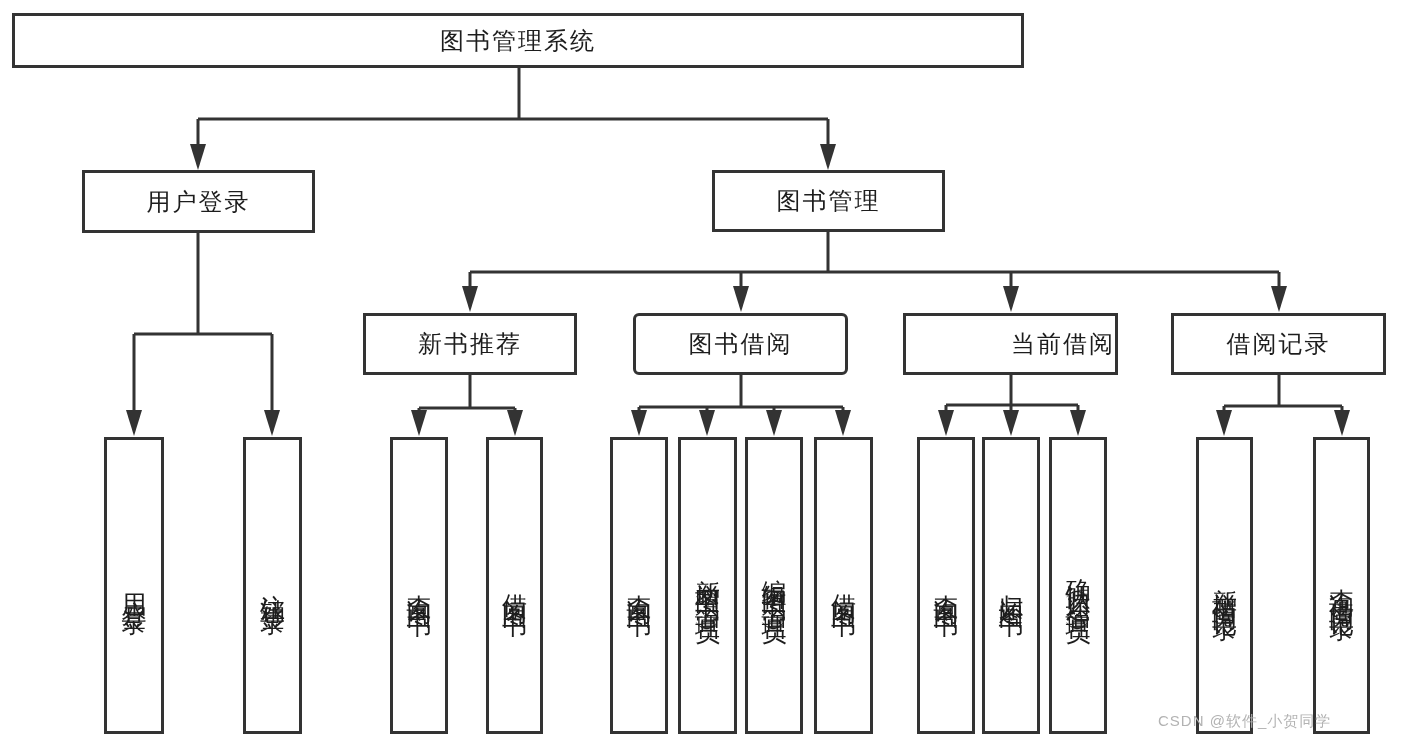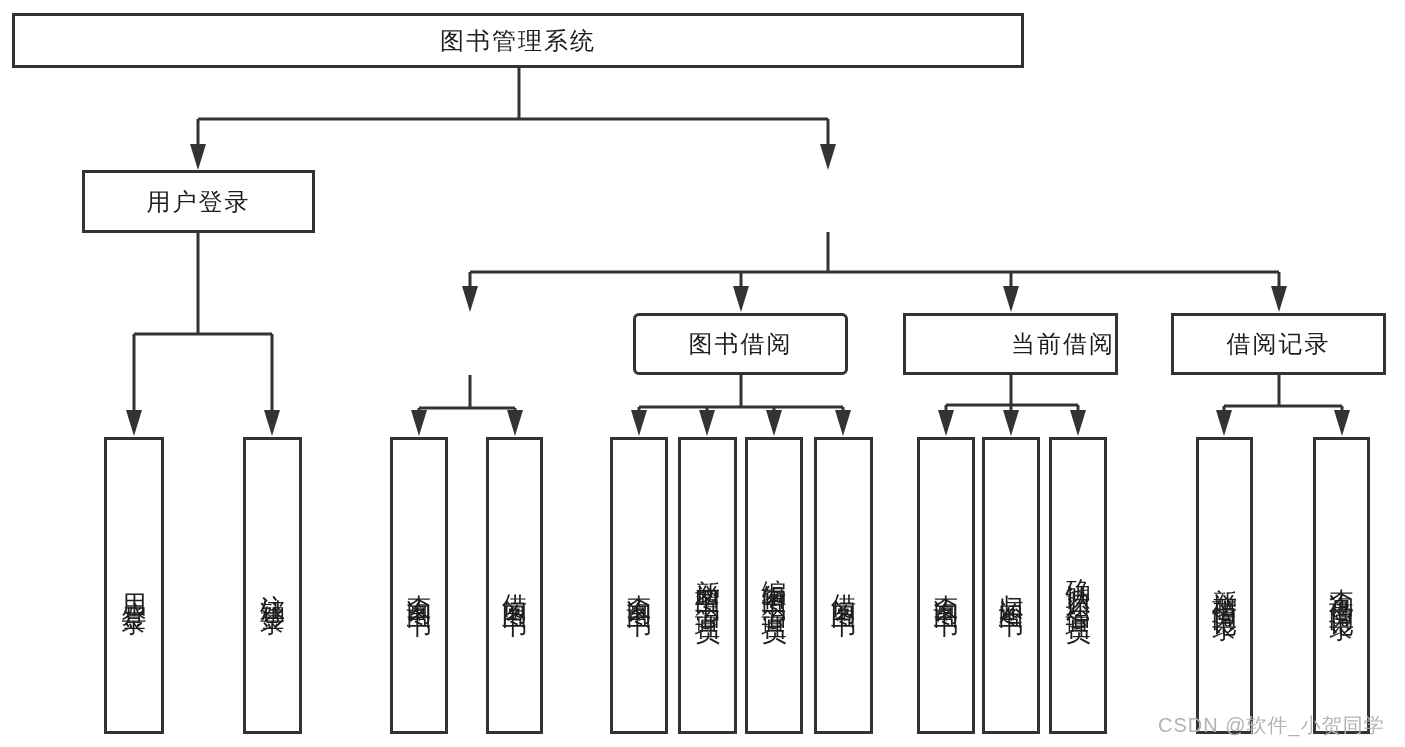--- a/index.html
+++ b/index.html
@@ -39,21 +39,21 @@
     writing-mode: vertical-rl;
     text-orientation: mixed;
     letter-spacing: 6px;
     line-height: 1;
     white-space: nowrap;
   }
   .watermark {
     position: absolute;
     left: 1158px;
     top: 712px;
-    font-size: 20px;
+    font-size: 15px;
     color: #b3b3b3;
     letter-spacing: 1px;
     white-space: nowrap;
     z-index: 3;
   }
 </style>
 </head>
 <body>
 
 <div id="canvas">
@@ -91,21 +91,27 @@
     </g>
   </svg>
 
   <div class="box" style="left:12px; top:13px; width:1012px; height:55px;">
     <span class="hlabel">图书管理系统</span>
   </div>
 
   <div class="box" style="left:82px; top:170px; width:233px; height:63px;">
     <span class="hlabel">用户登录</span>
   </div>
+  <div class="box" style="left:712px; top:170px; width:233px; height:62px;">
+    <span class="hlabel">图书管理</span>
+  </div>
 
+  <div class="box" style="left:363px; top:313px; width:214px; height:62px;">
+    <span class="hlabel">新书推荐</span>
+  </div>
   <div class="box" style="left:633px; top:313px; width:215px; height:62px;border-radius:6px;">
     <span class="hlabel">图书借阅</span>
   </div>
   <div class="box" style="left:903px; top:313px; width:215px; height:62px;justify-content:flex-end;">
     <span class="hlabel">当前借阅</span>
   </div>
   <div class="box" style="left:1171px; top:313px; width:215px; height:62px;text-align:right;">
     <span class="hlabel">借阅记录</span>
   </div>
 

